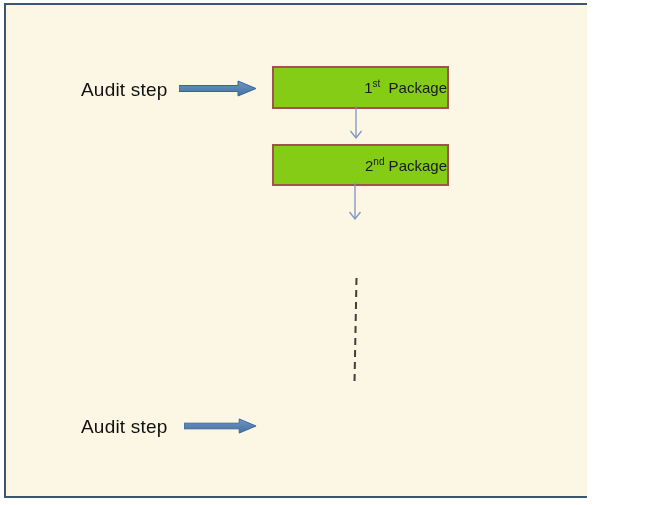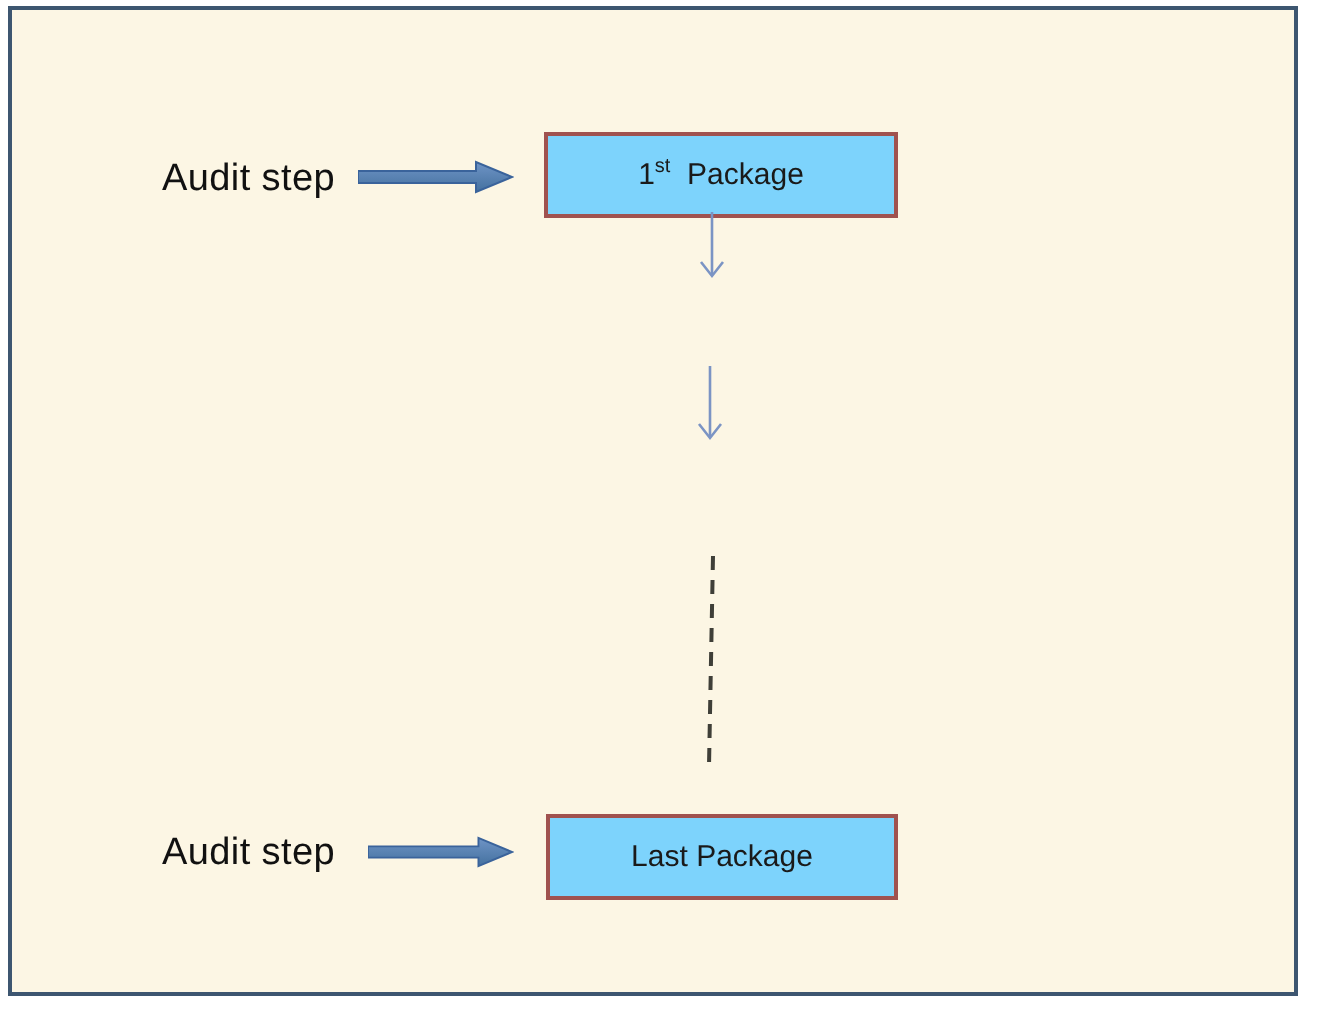--- a/index.html
+++ b/index.html
@@ -5,45 +5,45 @@
   html, body {
     margin: 0;
     padding: 0;
     width: 661px;
     height: 505px;
     background: #ffffff;
     font-family: "Liberation Sans", sans-serif;
   }
   .page {
     position: relative;
-    width: 661px;
+    width: 587px;
     height: 505px;
     overflow: hidden;
   }
   .frame {
     position: absolute;
     left: 4px;
     top: 3px;
     width: 645px;
     height: 495px;
     box-sizing: border-box;
     border: 2px solid #3D5670;
     background: #FCF6E4;
   }
   .pkg-box {
     position: absolute;
     left: 266px;
     width: 177px;
     height: 43px;
     box-sizing: border-box;
-    background: #7dd3fc;
+    background: #84cc16;
     border: 2px solid #A0524F;
     display: flex;
     align-items: center;
-    justify-content: center;
+    justify-content: flex-end;
     font-size: 15px;
     color: #1A1A1A;
   }
   .pkg-box .label { white-space: pre; }
   .pkg-box sup {
     font-size: 10px;
     line-height: 0;
     vertical-align: super;
   }
   .box-1 { top: 61px; }
@@ -84,35 +84,35 @@
 
     <div class="pkg-box box-1">
       <span class="label"><span>1</span><sup>st</sup><span>  Package</span></span>
     </div>
 
     <svg class="abs" style="left:342px;top:101px" width="16" height="34">
       <line x1="8" y1="0" x2="8" y2="31" stroke="#7B94C4" stroke-width="1.3"></line>
       <polyline points="2.5,25 8,32 13.5,25" fill="none" stroke="#7B94C4" stroke-width="1.3"></polyline>
     </svg>
 
+    <div class="pkg-box box-2">
+      <span class="label"><span>2</span><sup>nd</sup><span> Package</span></span>
+    </div>
 
     <svg class="abs" style="left:341px;top:178px" width="16" height="38">
       <line x1="8" y1="0" x2="8" y2="35" stroke="#7B94C4" stroke-width="1.3"></line>
       <polyline points="2.5,29 8,36 13.5,29" fill="none" stroke="#7B94C4" stroke-width="1.3"></polyline>
     </svg>
 
 
     <svg class="abs" style="left:341px;top:273px" width="16" height="106">
       <line x1="9.5" y1="0" x2="7.5" y2="105" stroke="#3F3F38" stroke-width="2" stroke-dasharray="7 5"></line>
     </svg>
 
     <div class="audit-label audit-2">Audit step</div>
 
     <svg class="abs" style="left:178px;top:413px" width="73" height="16" viewBox="0 0 78 17" preserveAspectRatio="none">
       <path d="M0,5.5 L59,5.5 L59,1 L77,8.5 L59,16 L59,11.5 L0,11.5 Z" fill="url(#arrowGrad)" stroke="#3A639B" stroke-width="1"></path>
     </svg>
 
-    <div class="pkg-box box-last">
-      <span class="label"><span></span><sup></sup><span>Last Package</span></span>
-    </div>
 
   </div>
 </div>
 
 </body></html>

